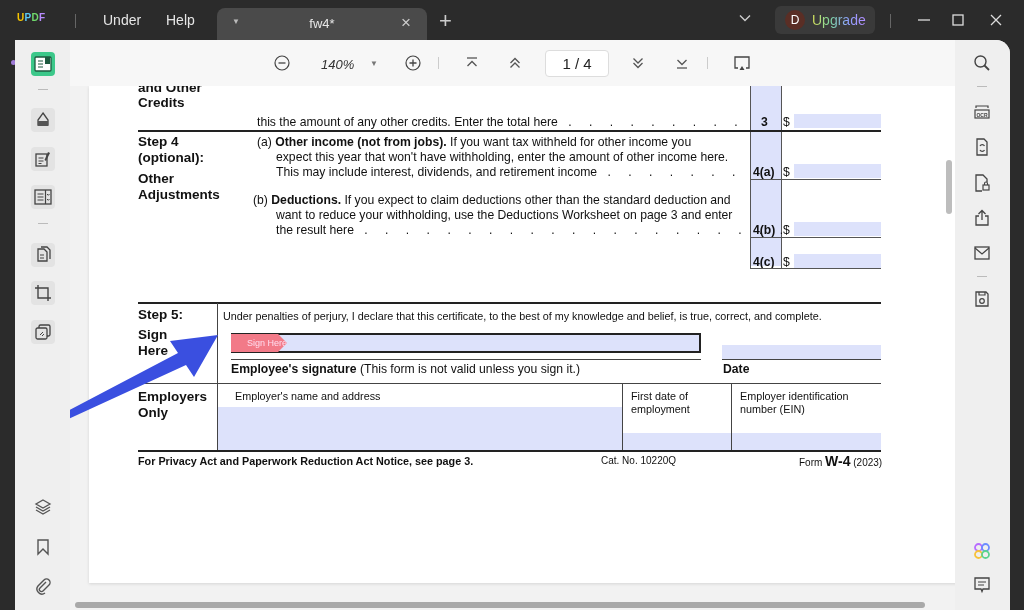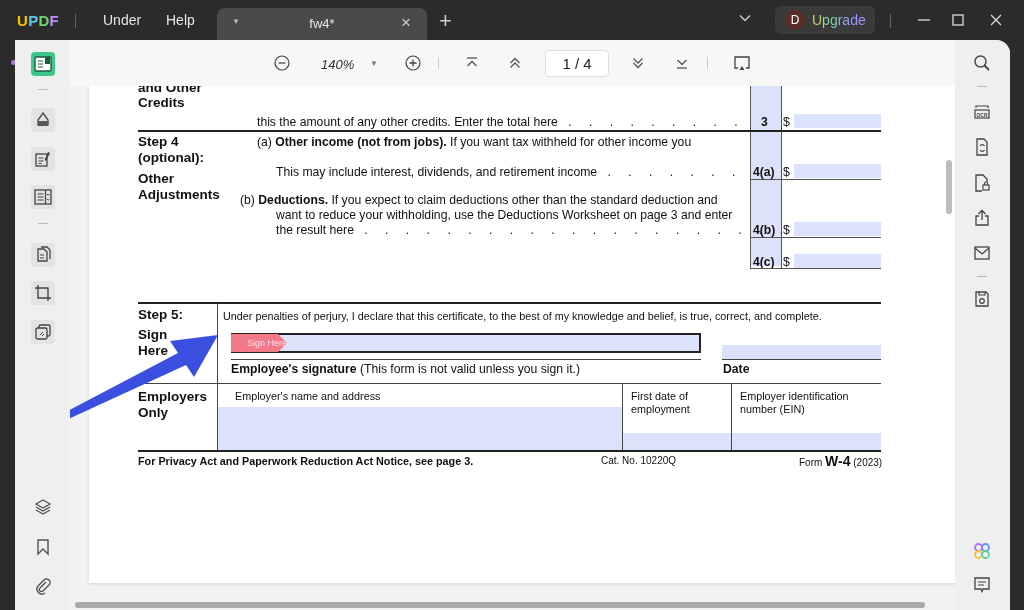--- a/index.html
+++ b/index.html
@@ -1,21 +1,21 @@
 <!DOCTYPE html>
 <html><head>
 <meta charset="utf-8">
 <style>
   * { box-sizing: border-box; margin: 0; padding: 0; }
   html, body { width: 1024px; height: 610px; overflow: hidden; background: #2b2b2b; font-family: "Liberation Sans", sans-serif; }
   .app { position: relative; width: 1024px; height: 610px; background: #2b2b2b; }
 
   
   .titlebar { position: absolute; left: 0; top: 0; width: 1024px; height: 40px; background: #2b2b2b; color: #ddd; }
-  .logo { position: absolute; left: 17px; top: 12px; font-weight: bold; font-size: 15px; letter-spacing: 0.3px; }
+  .logo { position: absolute; left: 17px; top: 12px; font-weight: bold; font-size: 10px; letter-spacing: 0.3px; }
   .logo span { display: inline-block; }
   .tb-sep { position: absolute; top: 14px; width: 1px; height: 14px; background: #666; }
   .menu-item { position: absolute; top: 12px; font-size: 14px; color: #e6e6e6; }
   .tab { position: absolute; left: 217px; top: 8px; width: 210px; height: 32px; background: #4a4a4a; border-radius: 8px 8px 0 0; color: #e6e6e6; }
   .tab .tab-drop { position: absolute; left: 15px; top: 9px; font-size: 8px; color: #bbb; }
   .tab .tab-title { position: absolute; left: 0; width: 210px; text-align: center; top: 8px; font-size: 13px; }
   .tab .tab-close { position: absolute; right: 16px; top: 5px; font-size: 17px; color: #ccc; }
   .new-tab { position: absolute; left: 439px; top: 8px; font-size: 22px; color: #ccc; font-weight: 300; }
   .tabs-dropdown { position: absolute; left: 738px; top: 11px; width: 14px; height: 14px; }
   .upgrade { position: absolute; left: 775px; top: 6px; width: 100px; height: 28px; background: #3a3a3a; border-radius: 6px; }
@@ -285,27 +285,28 @@
       <div class="fill" style="left:705px;top:28px;width:87px;height:14px"></div>
 
       <div class="line" style="left:49px;top:44px;width:743px;height:1.5px"></div>
 
       <div class="h" style="left:49px;top:48px">Step 4</div>
       <div class="h" style="left:49px;top:64px">(optional):</div>
       <div class="h" style="left:49px;top:85px">Other</div>
       <div class="h" style="left:49px;top:101px">Adjustments</div>
 
       <div class="t" style="left:168px;top:49px"><span>(a)</span> <b>Other income (not from jobs).</b><span> If you want tax withheld for other income you</span></div>
+      <div class="t" style="left:187px;top:64px">expect this year that won't have withholding, enter the amount of other income here.</div>
       <div class="t" style="left:187px;top:79px"><span>This may include interest, dividends, and retirement income</span><span class="dots">  . . . . . . .</span></div>
       <div class="t b" style="left:664px;top:79px">4(a)</div>
       <div class="t" style="left:694px;top:79px">$</div>
       <div class="fill" style="left:705px;top:78px;width:87px;height:14px"></div>
       <div class="line" style="left:661px;top:93px;width:131px;height:1px;background:#555"></div>
 
-      <div class="t" style="left:151px;top:107px"><span>(b)</span> <b>Deductions.</b><span> If you expect to claim deductions other than the standard deduction and</span></div>
+      <div class="t" style="left:164px;top:107px"><span>(b)</span> <b>Deductions.</b><span> If you expect to claim deductions other than the standard deduction and</span></div>
       <div class="t" style="left:187px;top:122px">want to reduce your withholding, use the Deductions Worksheet on page 3 and enter</div>
       <div class="t" style="left:187px;top:137px"><span>the result here</span><span class="dots">  . . . . . . . . . . . . . . . . . . . . .</span></div>
       <div class="t b" style="left:664px;top:137px">4(b)</div>
       <div class="t" style="left:694px;top:137px">$</div>
       <div class="fill" style="left:705px;top:136px;width:87px;height:14px"></div>
       <div class="line" style="left:661px;top:151px;width:131px;height:1px;background:#555"></div>
 
       <div class="t b" style="left:664px;top:169px">4(c)</div>
       <div class="t" style="left:694px;top:169px">$</div>
       <div class="fill" style="left:705px;top:168px;width:87px;height:14px"></div>

